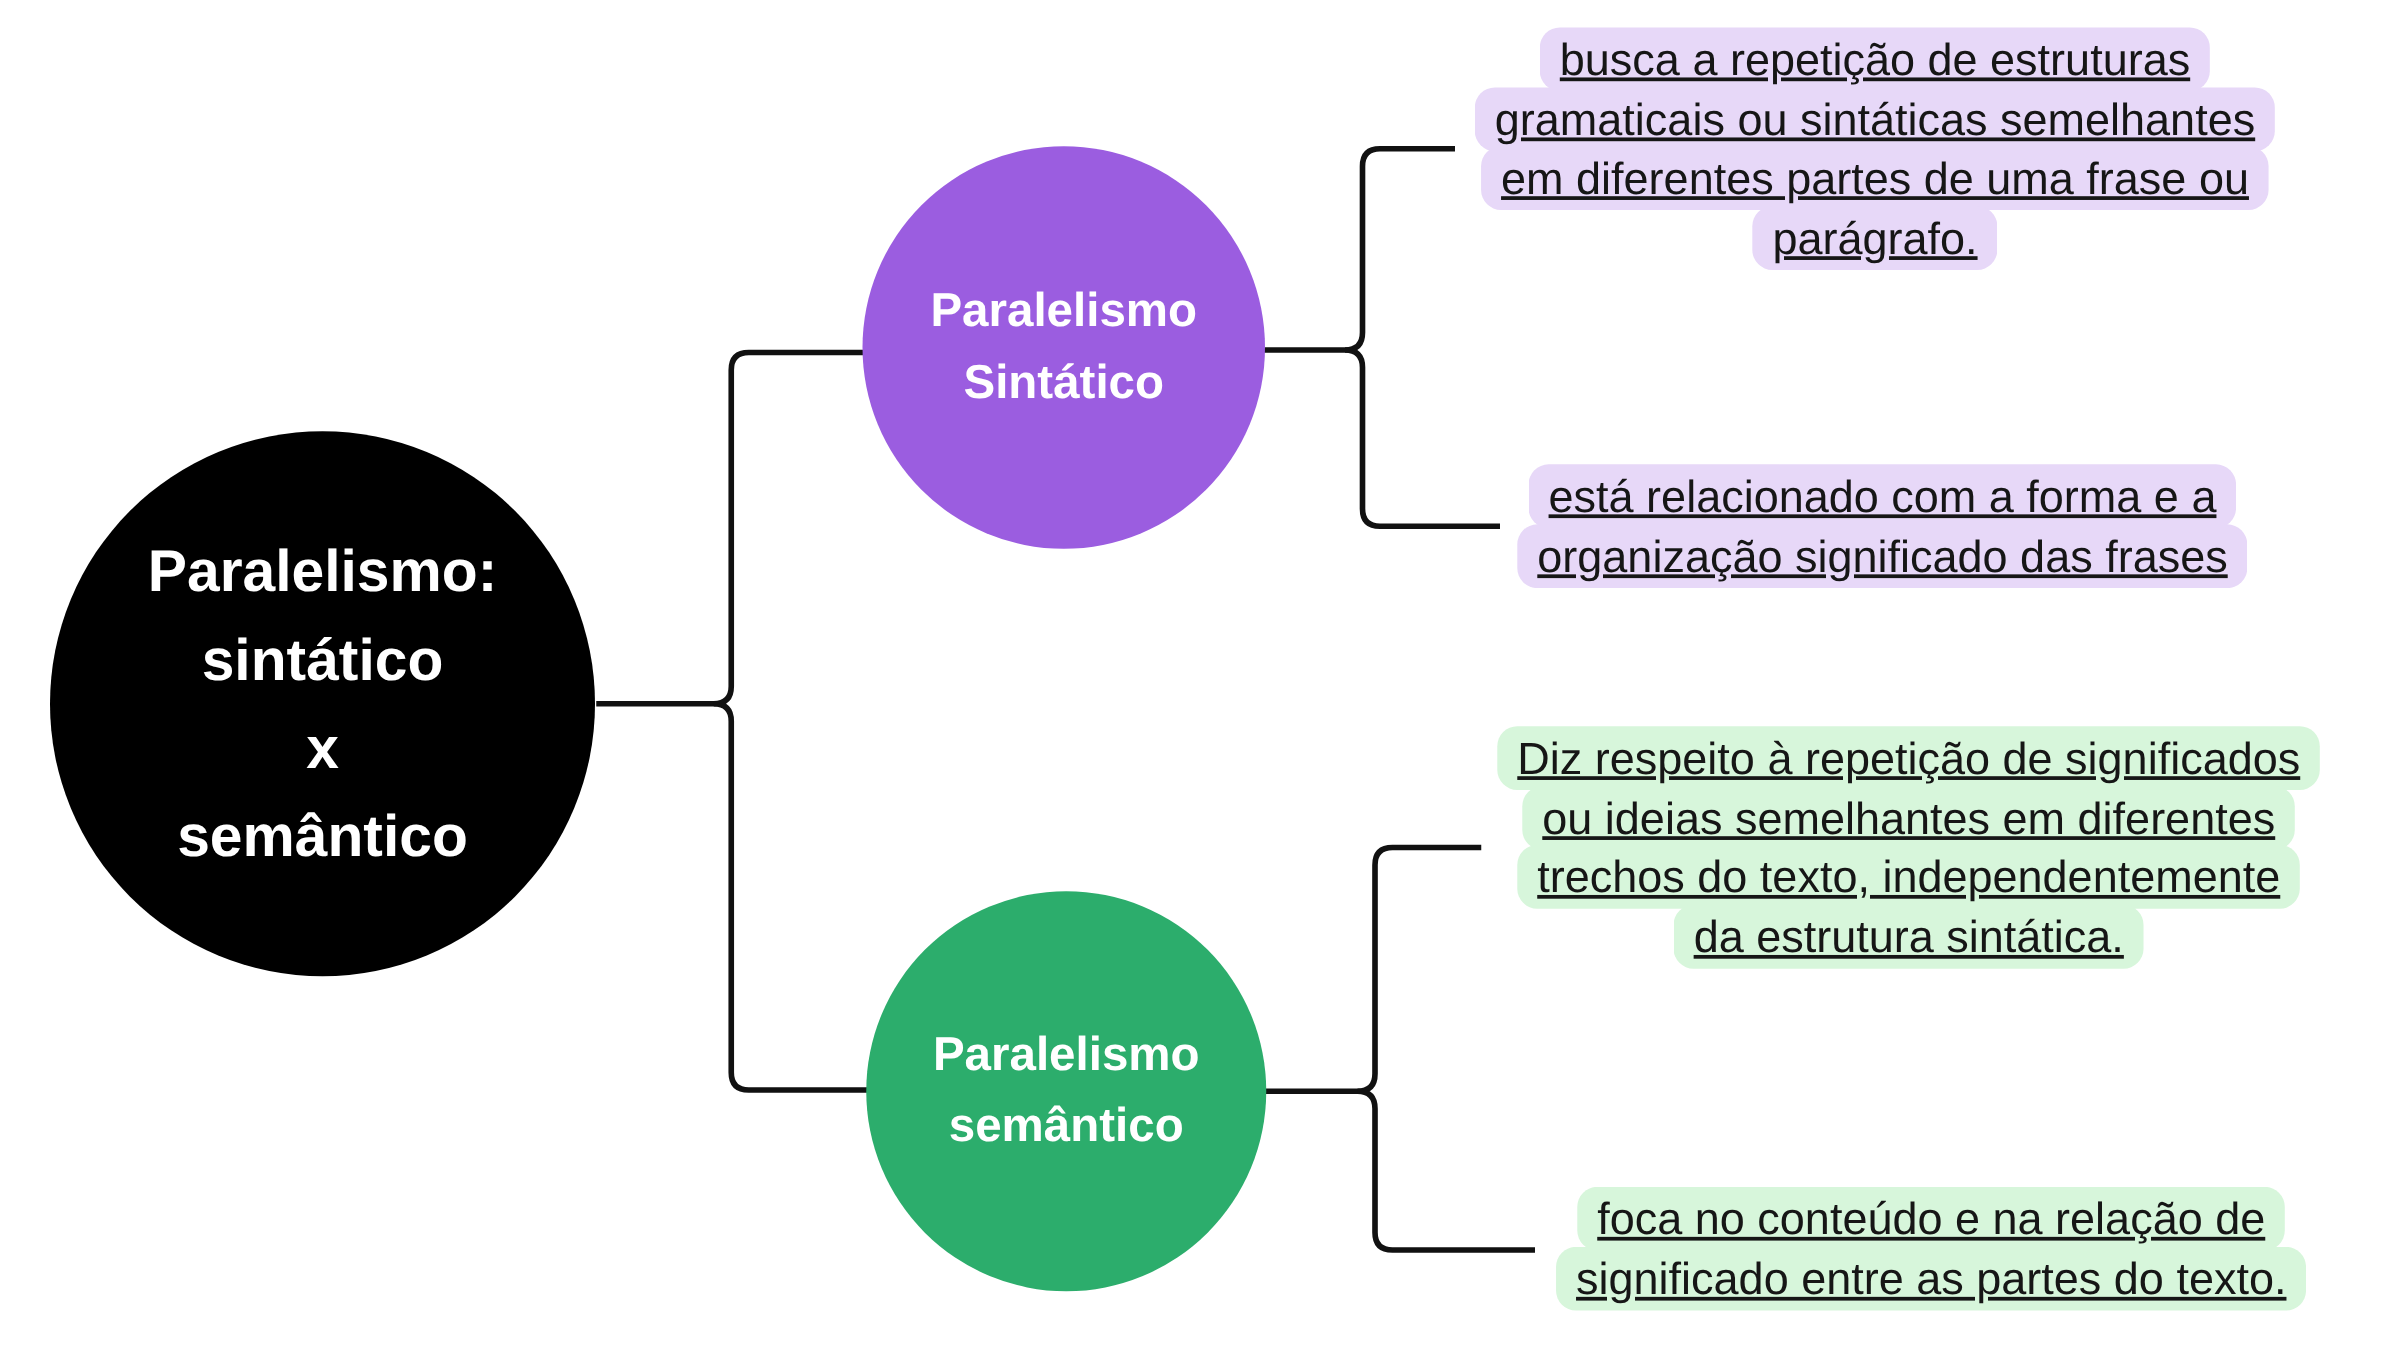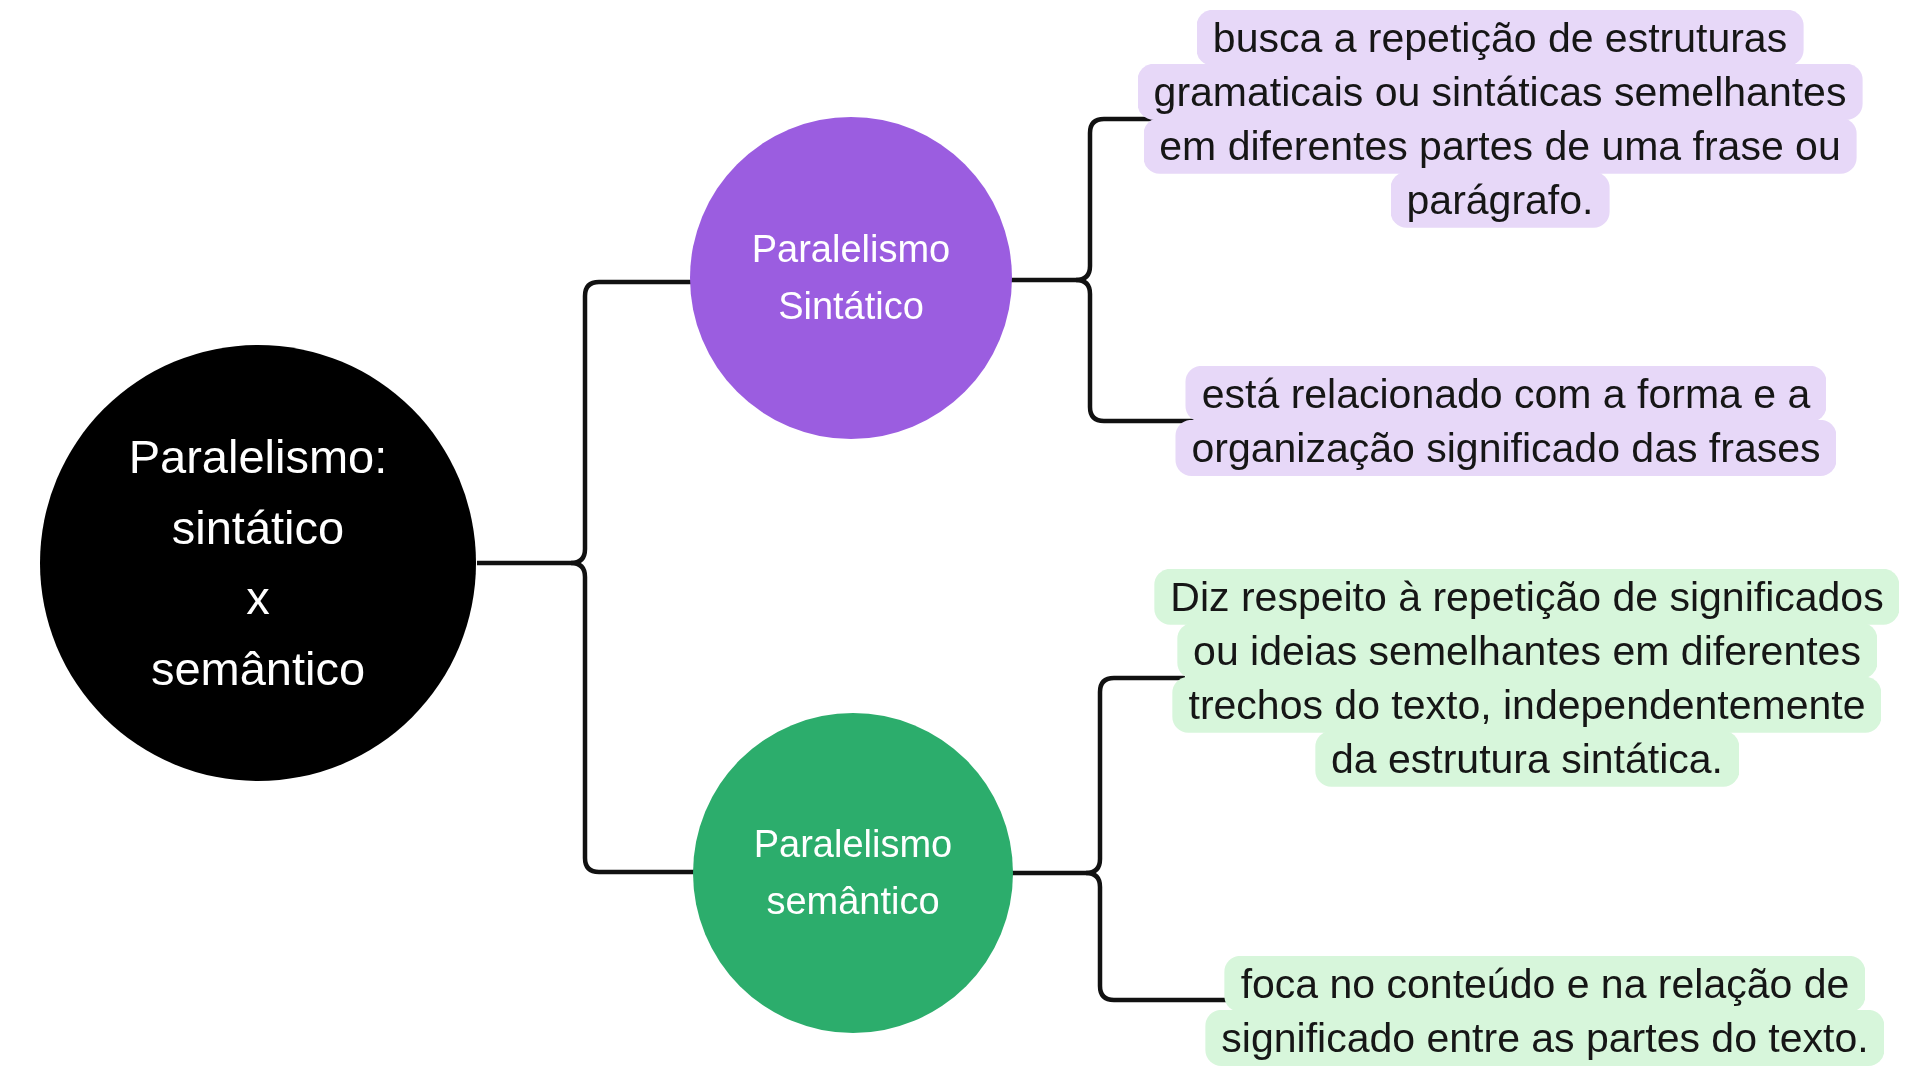--- a/index.html
+++ b/index.html
@@ -18,21 +18,21 @@
     fill:none;
     stroke:#111111;
     stroke-width:4.5;
   }
   .node{
     position:absolute;
     border-radius:50%;
     display:flex;align-items:center;justify-content:center;
     text-align:center;
     color:#ffffff;
-    font-weight:normal;
+    font-weight:bold;
   }
   .node-label{
     white-space:pre-line;
     line-height:1.5;
   }
   .node.root{
     left:40px;top:345px;width:436px;height:436px;
     background:#000000;
     font-size:47px;
   }
@@ -45,37 +45,38 @@
     left:693px;top:713px;width:320px;height:320px;
     background:#2CAD6C;
     font-size:38px;
   }
   .callout{
     position:absolute;
     transform:translate(-50%,-50%);
     width:max-content;
     max-width:760px;
     text-align:center;
-    font-size:41px;
+    font-size:36px;
     color:#161616;
+    text-decoration:underline;
   }
   .callout .hl{
     white-space:pre-line;
     line-height:1.32;
     padding:5px 16px;
     border-radius:16px;
     -webkit-box-decoration-break:clone;
     box-decoration-break:clone;
   }
   .callout.lav .hl{ background:#E7D8F8; }
   .callout.grn .hl{ background:#D7F6DB;text-align:right; }
   .callout.c-sin-1{ left:1500px; top:119px; }
   .callout.c-sin-2{ left:1506px; top:421px; }
   .callout.c-sem-1{ left:1527px; top:678px; }
-  .callout.c-sem-2{ left:1545px; top:999px;margin-top:12px; }
+  .callout.c-sem-2{ left:1545px; top:999px; }
 </style>
 </head>
 <body>
 
 <div class="canvas">
 
   <svg class="connectors" viewBox="0 0 1920 1080" aria-hidden="true">
     <path d="M 477 563 H 571 Q 585 563 585 549 V 296 Q 585 282 599 282 H 691"></path>
     <path d="M 571 563 Q 585 563 585 577 V 858 Q 585 872 599 872 H 694"></path>
     <path d="M 1011 280 H 1076 Q 1090 280 1090 266 V 133 Q 1090 119 1104 119 H 1164"></path>

